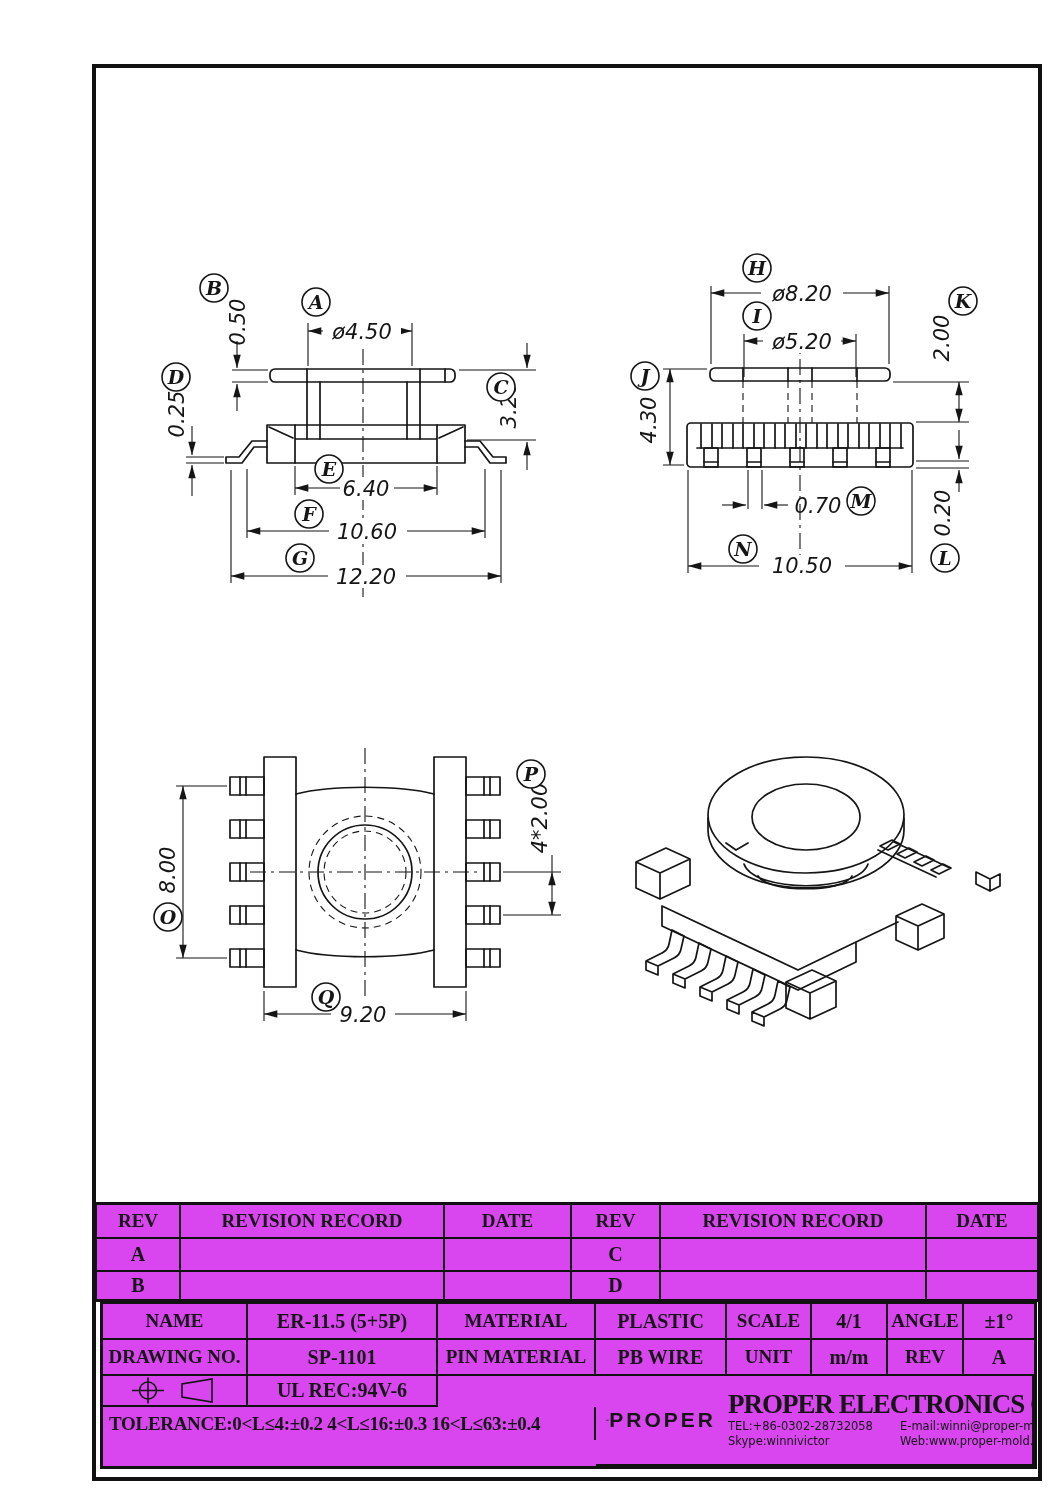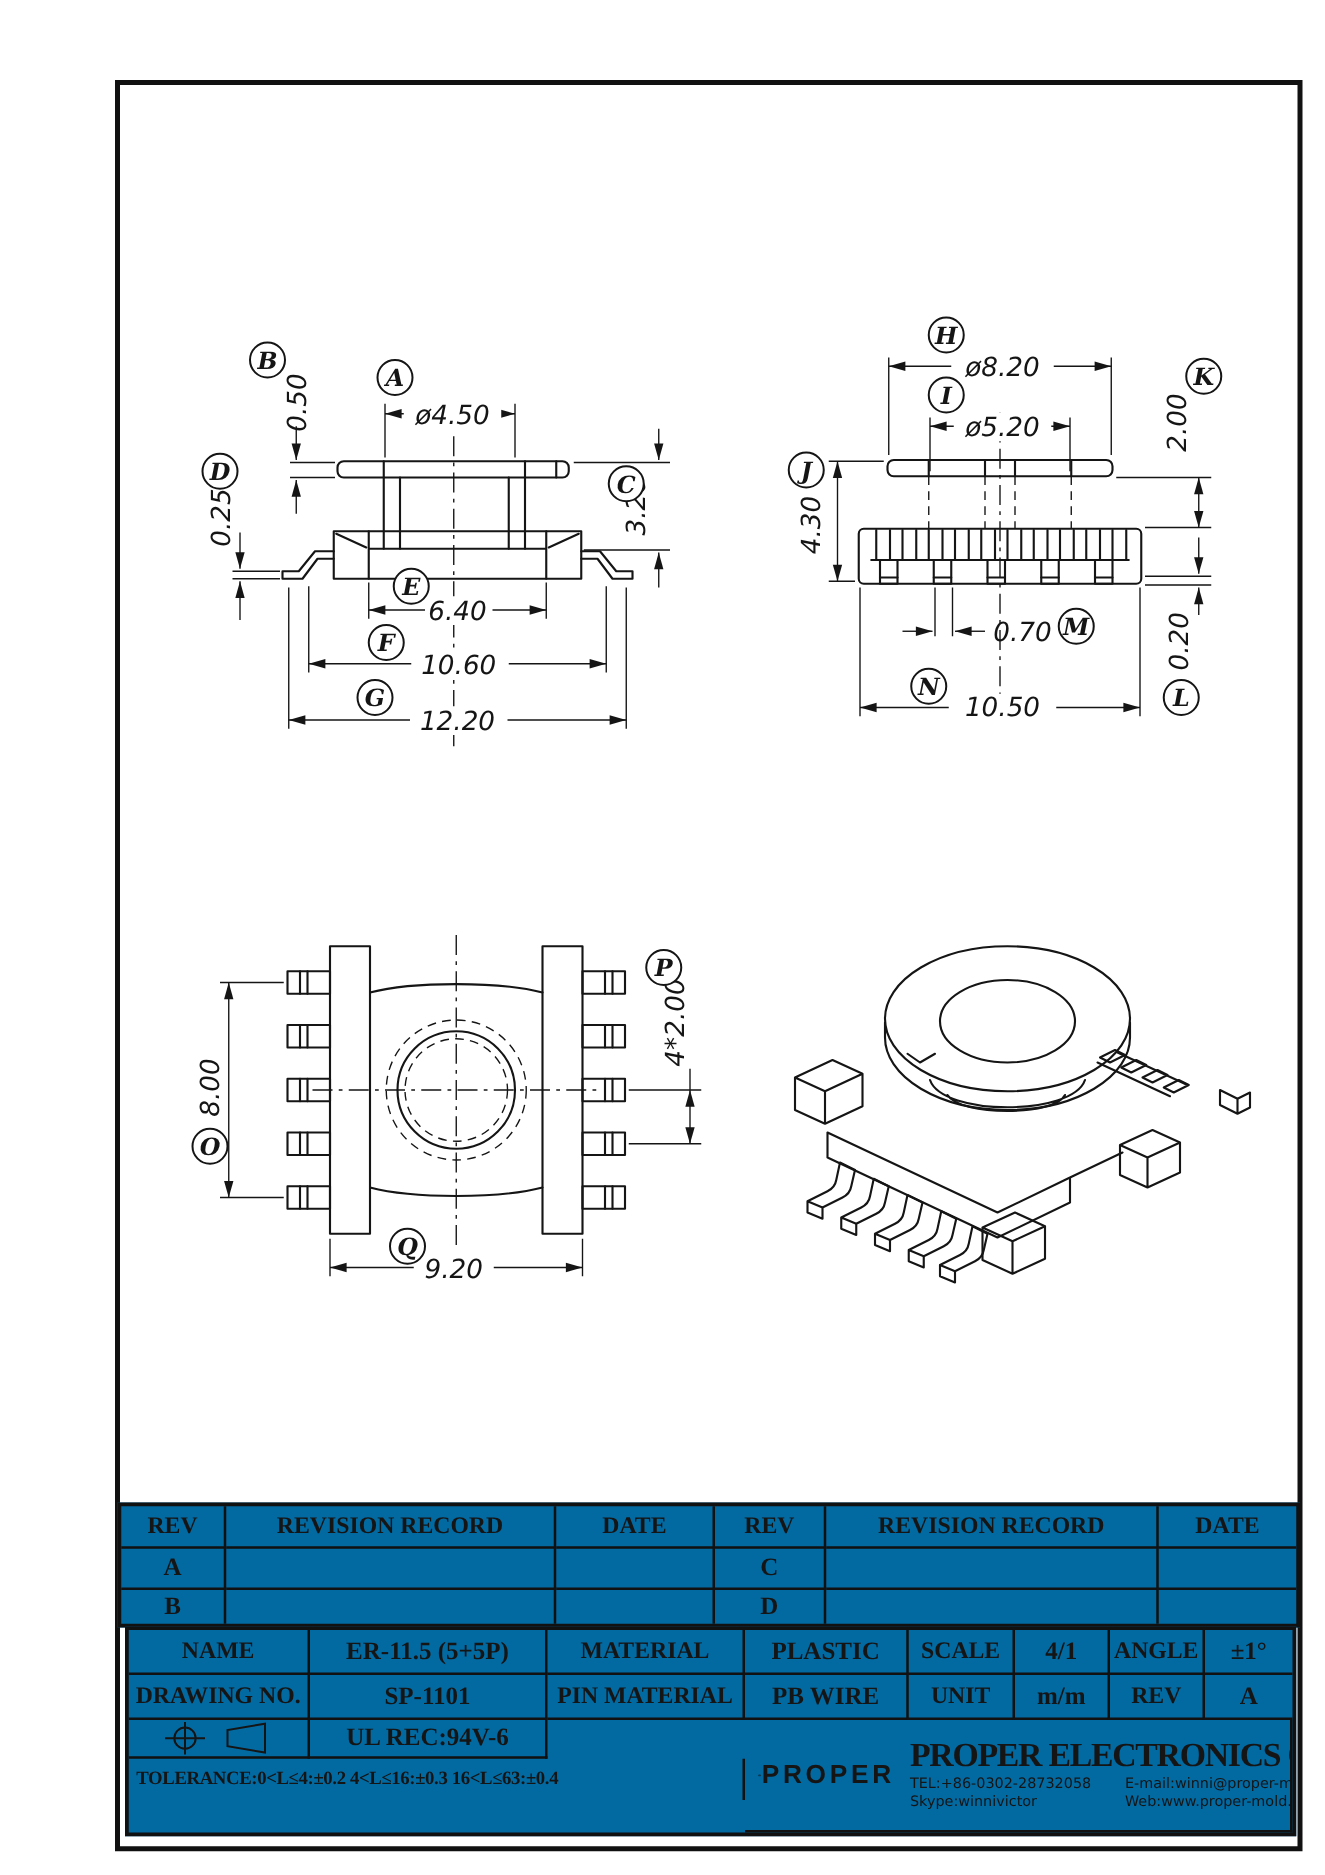--- a/index.html
+++ b/index.html
@@ -8,35 +8,35 @@
   svg.cad{position:absolute;left:0;top:0;}
   .obj{stroke:#151515;stroke-width:1.7;fill:none;stroke-linecap:round;stroke-linejoin:round;}
   .thin{stroke:#151515;stroke-width:1.1;fill:none;}
   .dash{stroke-dasharray:7 5;}
   .cline{stroke-dasharray:16 5 3 5;}
   text.d{font:italic 21px "DejaVu Sans",sans-serif;fill:#151515;text-anchor:middle;}
   text.bl{font:italic 700 19px "DejaVu Serif",serif;fill:#151515;text-anchor:middle;}
   .wr{fill:#ffffff;stroke:none;}
   .bcirc{fill:#ffffff;stroke:#151515;stroke-width:1.6;}
 
-  .grid{position:absolute;display:grid;background:#0369a1;border:3px solid #111;box-sizing:border-box;}
+  .grid{position:absolute;display:grid;background:#d946ef;border:3px solid #111;box-sizing:border-box;}
   .rev-grid{left:94px;top:1202px;width:946px;height:100px;
             grid-template-columns:84px 264px 127px 89px 266px 1fr;
             grid-template-rows:34px 33px 1fr;}
   .tb-grid{left:100px;top:1301px;width:937px;height:168px;
            grid-template-columns:145px 190px 158px 131px 85px 76px 76px 1fr;
            grid-template-rows:36px 36px 31px 33px 1fr;}
   .tc{border-right:2.2px solid #111;border-bottom:2.2px solid #111;
       display:flex;align-items:center;justify-content:center;
       font-weight:700;font-size:20px;white-space:nowrap;overflow:hidden;}
   .nr{border-right:none;}
   .nb{border-bottom:none;}
   .lbl{font-size:19px;}
   .sp{justify-content:space-between;padding:0 12px;box-sizing:border-box;}
-  .tol{font-size:15px;letter-spacing:-.3px;justify-content:flex-start;padding-left:6px;box-sizing:border-box;text-align:center;}
+  .tol{font-size:19px;letter-spacing:-.3px;justify-content:flex-start;padding-left:6px;box-sizing:border-box;text-align:center;}
   .company{flex-direction:row;justify-content:flex-start;gap:12px;padding:2px 6px 2px 10px;box-sizing:border-box;align-items:center;}
   .logo-box{display:flex;flex-direction:row;align-items:center;width:110px;flex:none;}
   .logo-word{font-family:"Liberation Sans",sans-serif;font-weight:700;font-size:21px;letter-spacing:3px;}
   .co-col{display:flex;flex-direction:column;justify-content:center;min-width:0;}
   .co-name{font-size:27px;font-weight:700;letter-spacing:-1px;white-space:nowrap;line-height:1.05;}
   .co-contacts{display:grid;grid-template-columns:172px 1fr;font-family:"DejaVu Sans",sans-serif;
                font-size:11.5px;font-weight:400;line-height:1.35;white-space:nowrap;}
 </style>
 </head>
 <body>

